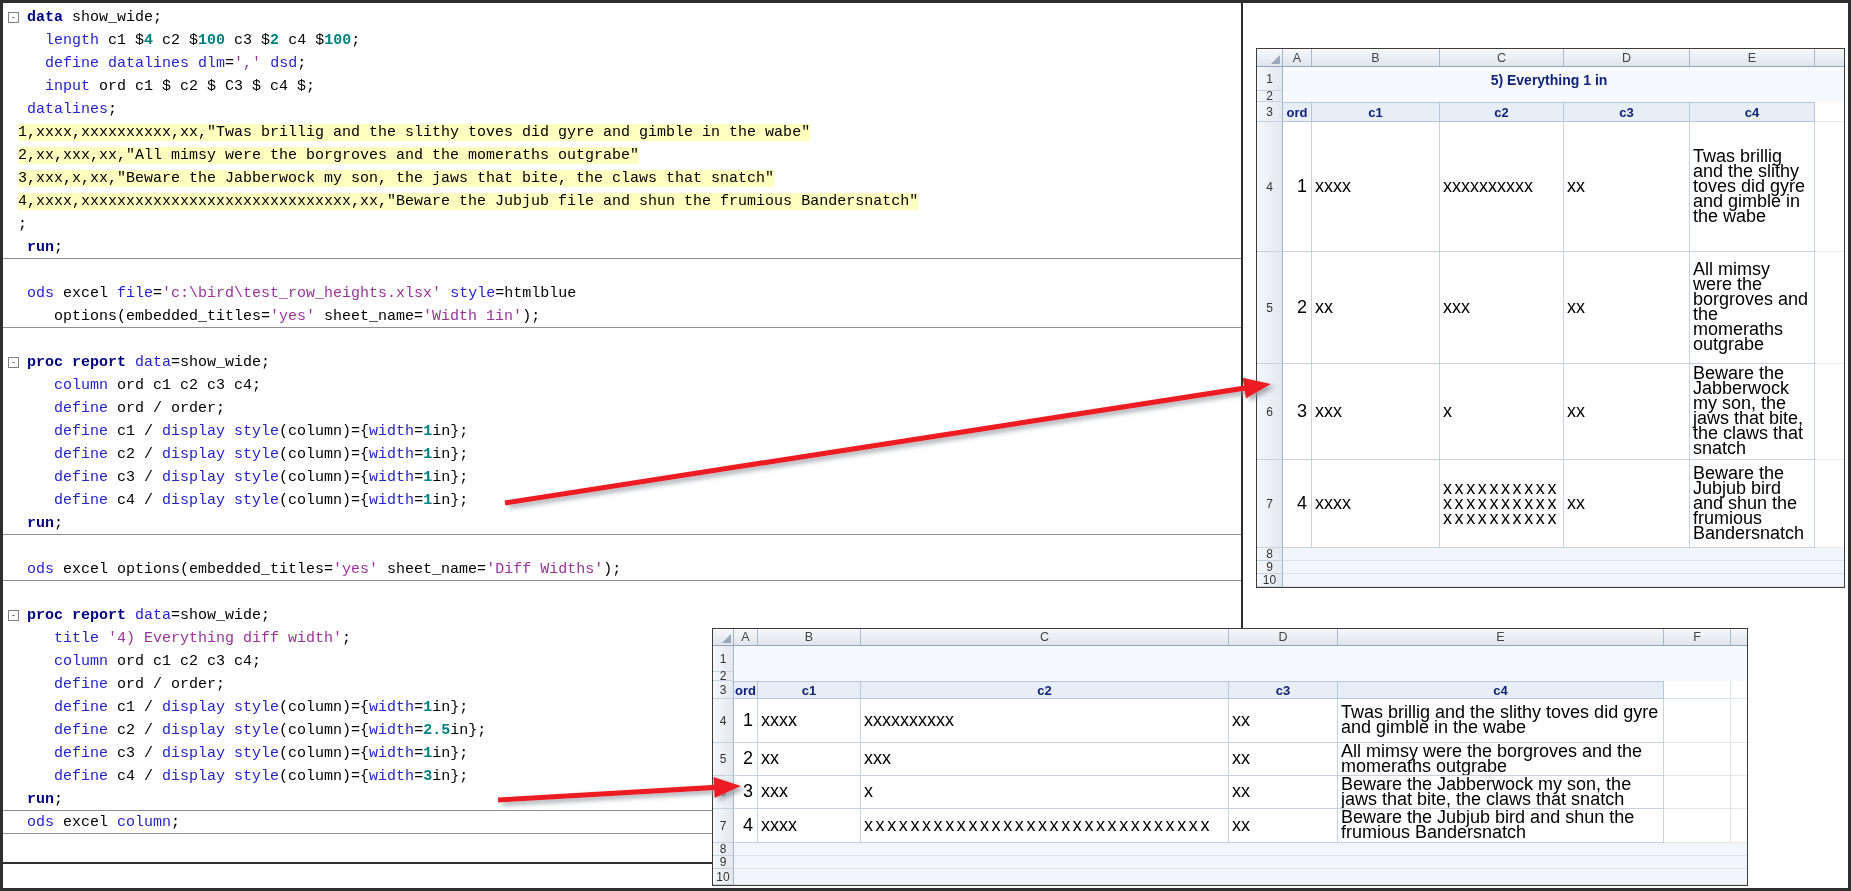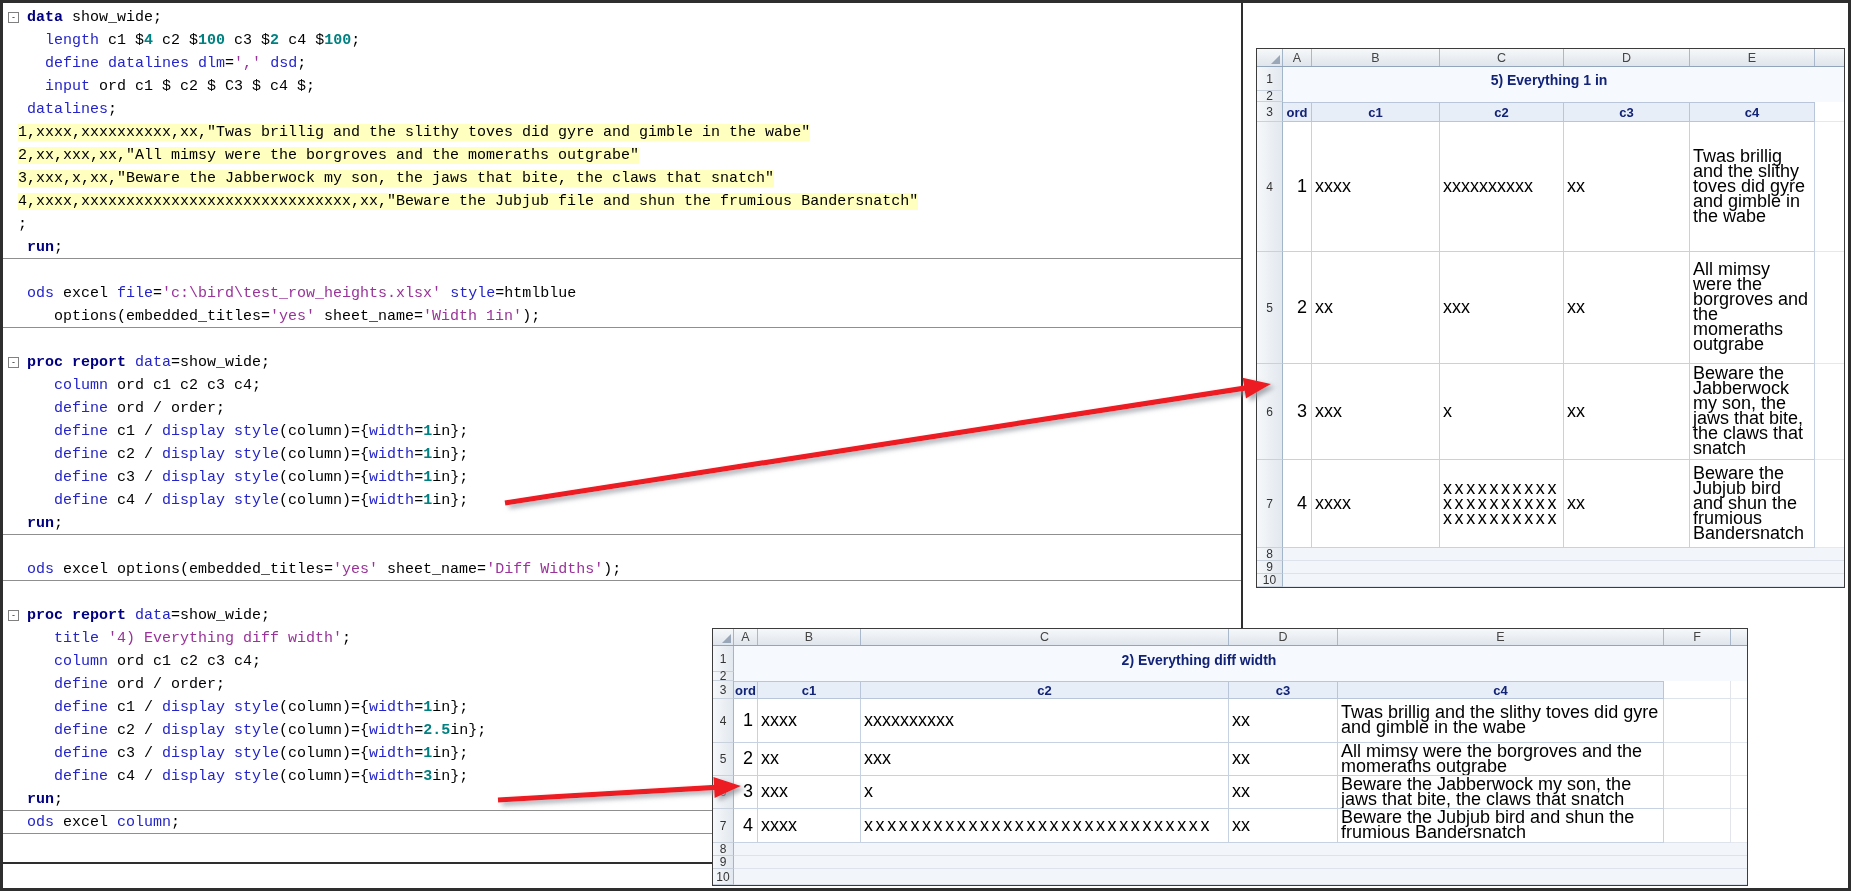--- a/index.html
+++ b/index.html
@@ -232,21 +232,20 @@
         <div class="xl-cl" style="width: 24px;">A</div>
         <div class="xl-cl" style="width: 103px;">B</div>
         <div class="xl-cl" style="width: 368px;">C</div>
         <div class="xl-cl" style="width: 109px;">D</div>
         <div class="xl-cl" style="width: 326px;">E</div>
         <div class="xl-cl" style="width: 67px;">F</div>
         <div class="xl-cl sliver" style="flex: 1 1 0%;"></div>
       </div>
       <div class="xl-row" style="height: 26px;">
         <div class="xl-rn" style="width: 21px;">1</div>
-        <div class="xl-title" style="width: 930px;">2) Everything diff width</div>
         <div class="xl-tint" style="flex: 1 1 0%;"></div>
       </div>
       <div class="xl-row" style="height: 9px;">
         <div class="xl-rn" style="width: 21px;">2</div>
         <div class="xl-tint" style="flex: 1 1 0%;"></div>
       </div>
       <div class="xl-row" style="height: 18px;">
         <div class="xl-rn" style="width: 21px;">3</div>
         <div class="xl-ch" style="width: 24px;">ord</div>
         <div class="xl-ch" style="width: 103px;">c1</div>

